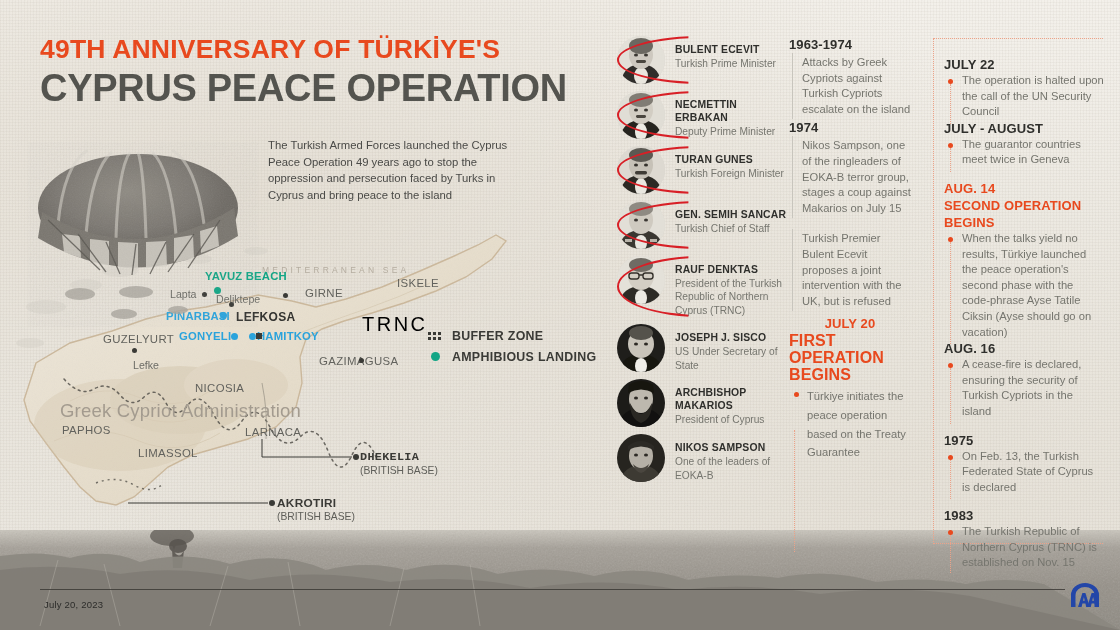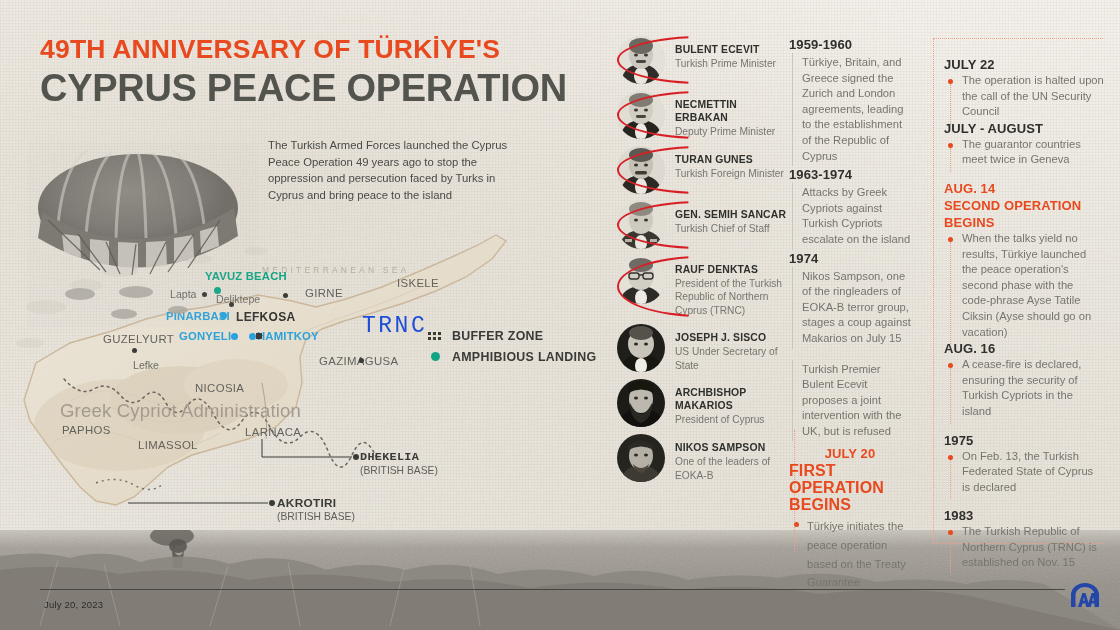--- a/index.html
+++ b/index.html
@@ -53,21 +53,21 @@
   }
 
   
   #map-wrap { position: absolute; left: 0; top: 215px; width: 620px; height: 350px; z-index: 5; }
   #map-svg { position: absolute; left: 0; top: 0; }
 
   .maplabel { position: absolute; z-index: 7; white-space: nowrap; font-family: "Liberation Sans", sans-serif; }
   .lbl-sea  { font-size: 8.5px; letter-spacing: 3.2px; color: #b5ada0; }
   .lbl-city { font-size: 11.4px; color: #62625d; letter-spacing: .35px; }
   .lbl-city-sm { font-size: 10.6px; color: #6c6c66; }
-  .lbl-trnc { font-size: 23px; color: #1d4ed8; letter-spacing: 2.5px; font-family: Liberation Mono, monospace; }
+  .lbl-trnc { font-size: 20px; color: #000000; letter-spacing: 2.5px; }
   .lbl-gca  { font-size: 18.5px; color: #a39b8f; letter-spacing: .2px; }
   .lbl-lefkosa { font-size: 12px; font-weight: bold; color: #333330; letter-spacing: .3px; }
   .lbl-green { font-size: 11.3px; font-weight: bold; color: #12a585; letter-spacing: .2px; }
   .lbl-blue  { font-size: 11.3px; font-weight: bold; color: #2aa3dc; letter-spacing: .2px; }
   .lbl-base  { font-size: 11.8px; font-weight: bold; color: #3a3a36; letter-spacing: .3px; }
   .lbl-base-sub { font-size: 10.3px; color: #5e5e59; }
 
   .dot { position: absolute; border-radius: 50%; z-index: 7; }
   .dot-black { width: 5px; height: 5px; background: #3a3a36; }
   .dot-green { width: 7px; height: 7px; background: #12a585; }
@@ -355,21 +355,21 @@
     <span class="maplabel lbl-trnc" style="left:362px; top:98px;">TRNC</span>
     <span class="maplabel lbl-gca" style="left:60px; top:185px;">Greek Cypriot Administration</span>
 
     <span class="maplabel lbl-city" style="left:305px; top:72px;">GIRNE</span>
     <span class="maplabel lbl-city" style="left:397px; top:62px;text-align:right;">ISKELE</span>
     <span class="maplabel lbl-city" style="left:103px; top:118px;">GUZELYURT</span>
     <span class="maplabel lbl-city" style="left:319px; top:140px;">GAZIMAGUSA</span>
     <span class="maplabel lbl-city" style="left:195px; top:167px;">NICOSIA</span>
     <span class="maplabel lbl-city" style="left:62px; top:209px;">PAPHOS</span>
     <span class="maplabel lbl-city" style="left:245px; top:211px;">LARNACA</span>
-    <span class="maplabel lbl-city" style="left:138px; top:224px;">LIMASSOL</span>
+    <span class="maplabel lbl-city" style="left:138px; top:232px;">LIMASSOL</span>
 
     <span class="maplabel lbl-city-sm" style="left:170px; top:73px;">Lapta</span>
     <span class="maplabel lbl-city-sm" style="left:216px; top:78px;">Deliktepe</span>
     <span class="maplabel lbl-city-sm" style="left:133px; top:144px;">Lefke</span>
 
     <span class="maplabel lbl-green" style="left:205px; top:55px;">YAVUZ BEACH</span>
     <span class="maplabel lbl-blue" style="left:166px; top:95px;">PINARBASI</span>
     <span class="maplabel lbl-blue" style="left:179px; top:115px;">GONYELI</span>
     <span class="maplabel lbl-blue" style="left:257px; top:115px;">HAMITKOY</span>
     <span class="maplabel lbl-lefkosa" style="left:236px; top:95px;">LEFKOSA</span>
@@ -575,24 +575,20 @@
 
       <div class="ptext">
         <div class="pname">NIKOS SAMPSON</div>
         <div class="prole">One of the leaders of EOKA-B</div>
       </div>
     </div>
   </div>
 
   <div id="tl-mid">
     <div>
-      <div class="tl-year">1959-1960</div>
-      <div class="tl-body">Türkiye, Britain, and Greece signed the Zurich and London agreements, leading to the establishment of the Republic of Cyprus</div>
-    </div>
-    <div>
       <div class="tl-year">1963-1974</div>
       <div class="tl-body">Attacks by Greek Cypriots against Turkish Cypriots escalate on the island</div>
     </div>
     <div>
       <div class="tl-year">1974</div>
       <div class="tl-body">Nikos Sampson, one of the ringleaders of EOKA-B terror group, stages a coup against Makarios on July 15</div>
     </div>
     <div style="margin-top:11px">
       <div class="tl-body">Turkish Premier Bulent Ecevit proposes a joint intervention with the UK, but is refused</div>
     </div>

